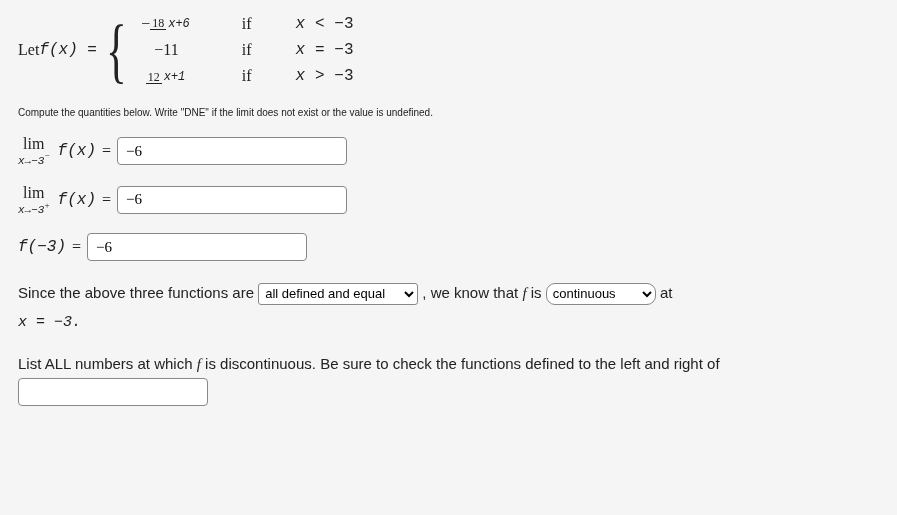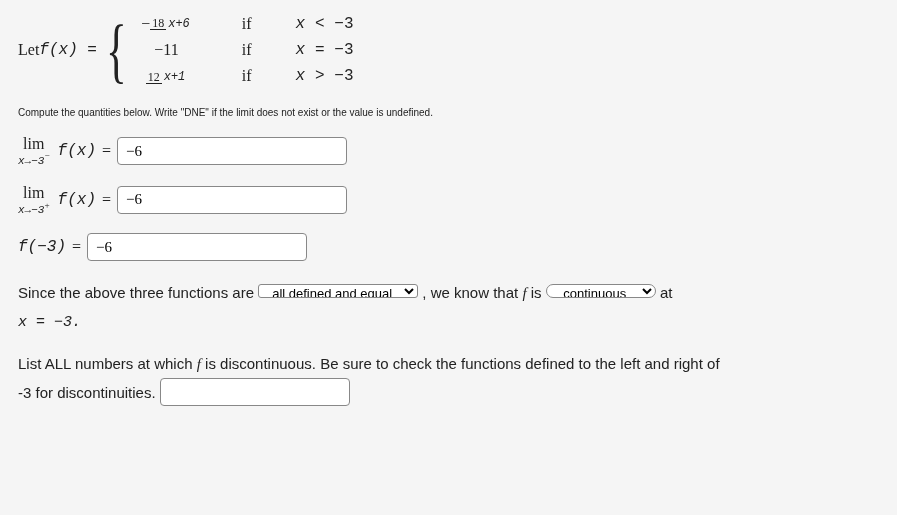--- a/index.html
+++ b/index.html
@@ -40,25 +40,24 @@
       width: 230px;
       background: #fff;
       font-family: inherit;
     }
     input.ans.narrow { width: 220px; }
     input.ans.wide { width: 190px; }
     .sentence { font-family: 'Trebuchet MS', Verdana, sans-serif; font-size: 15px; margin: 8px 0 14px 0; line-height: 1.8; }
     select {
       border: 1px solid #888;
       border-radius: 3px;
-      height: 14px;
+      height: 22px;
       font-size: 13px;
       background: #fff;
       padding: 0 2px;
-      text-align: center;
     }
     select.sel1 { width: 160px; }
     select.sel2 { width: 110px; border-radius: 9px; }
     .it { font-style: italic; font-family: Georgia, serif; }
     .math { font-family: Liberation Mono, monospace; font-style: italic; }
     .upright { font-style: normal; }
     .mid-sign { display:inline-block; width:10px; text-align:center; }
   </style>
 </head>
 <body>
@@ -157,15 +156,14 @@
     <option>continuous</option>
   </select>
   <span> at</span><br>
   <span class="math">x = −3.</span>
 </div>
 
 <div class="sentence">
   <span>List ALL numbers at which </span>
   <span class="it">f</span>
   <span> is discontinuous. Be sure to check the functions defined to the left and right of</span><br>
-  <span>-3 for discontinuities.</span>
   <input class="ans wide" value="" style="">
 </div>
 
 </body></html>

